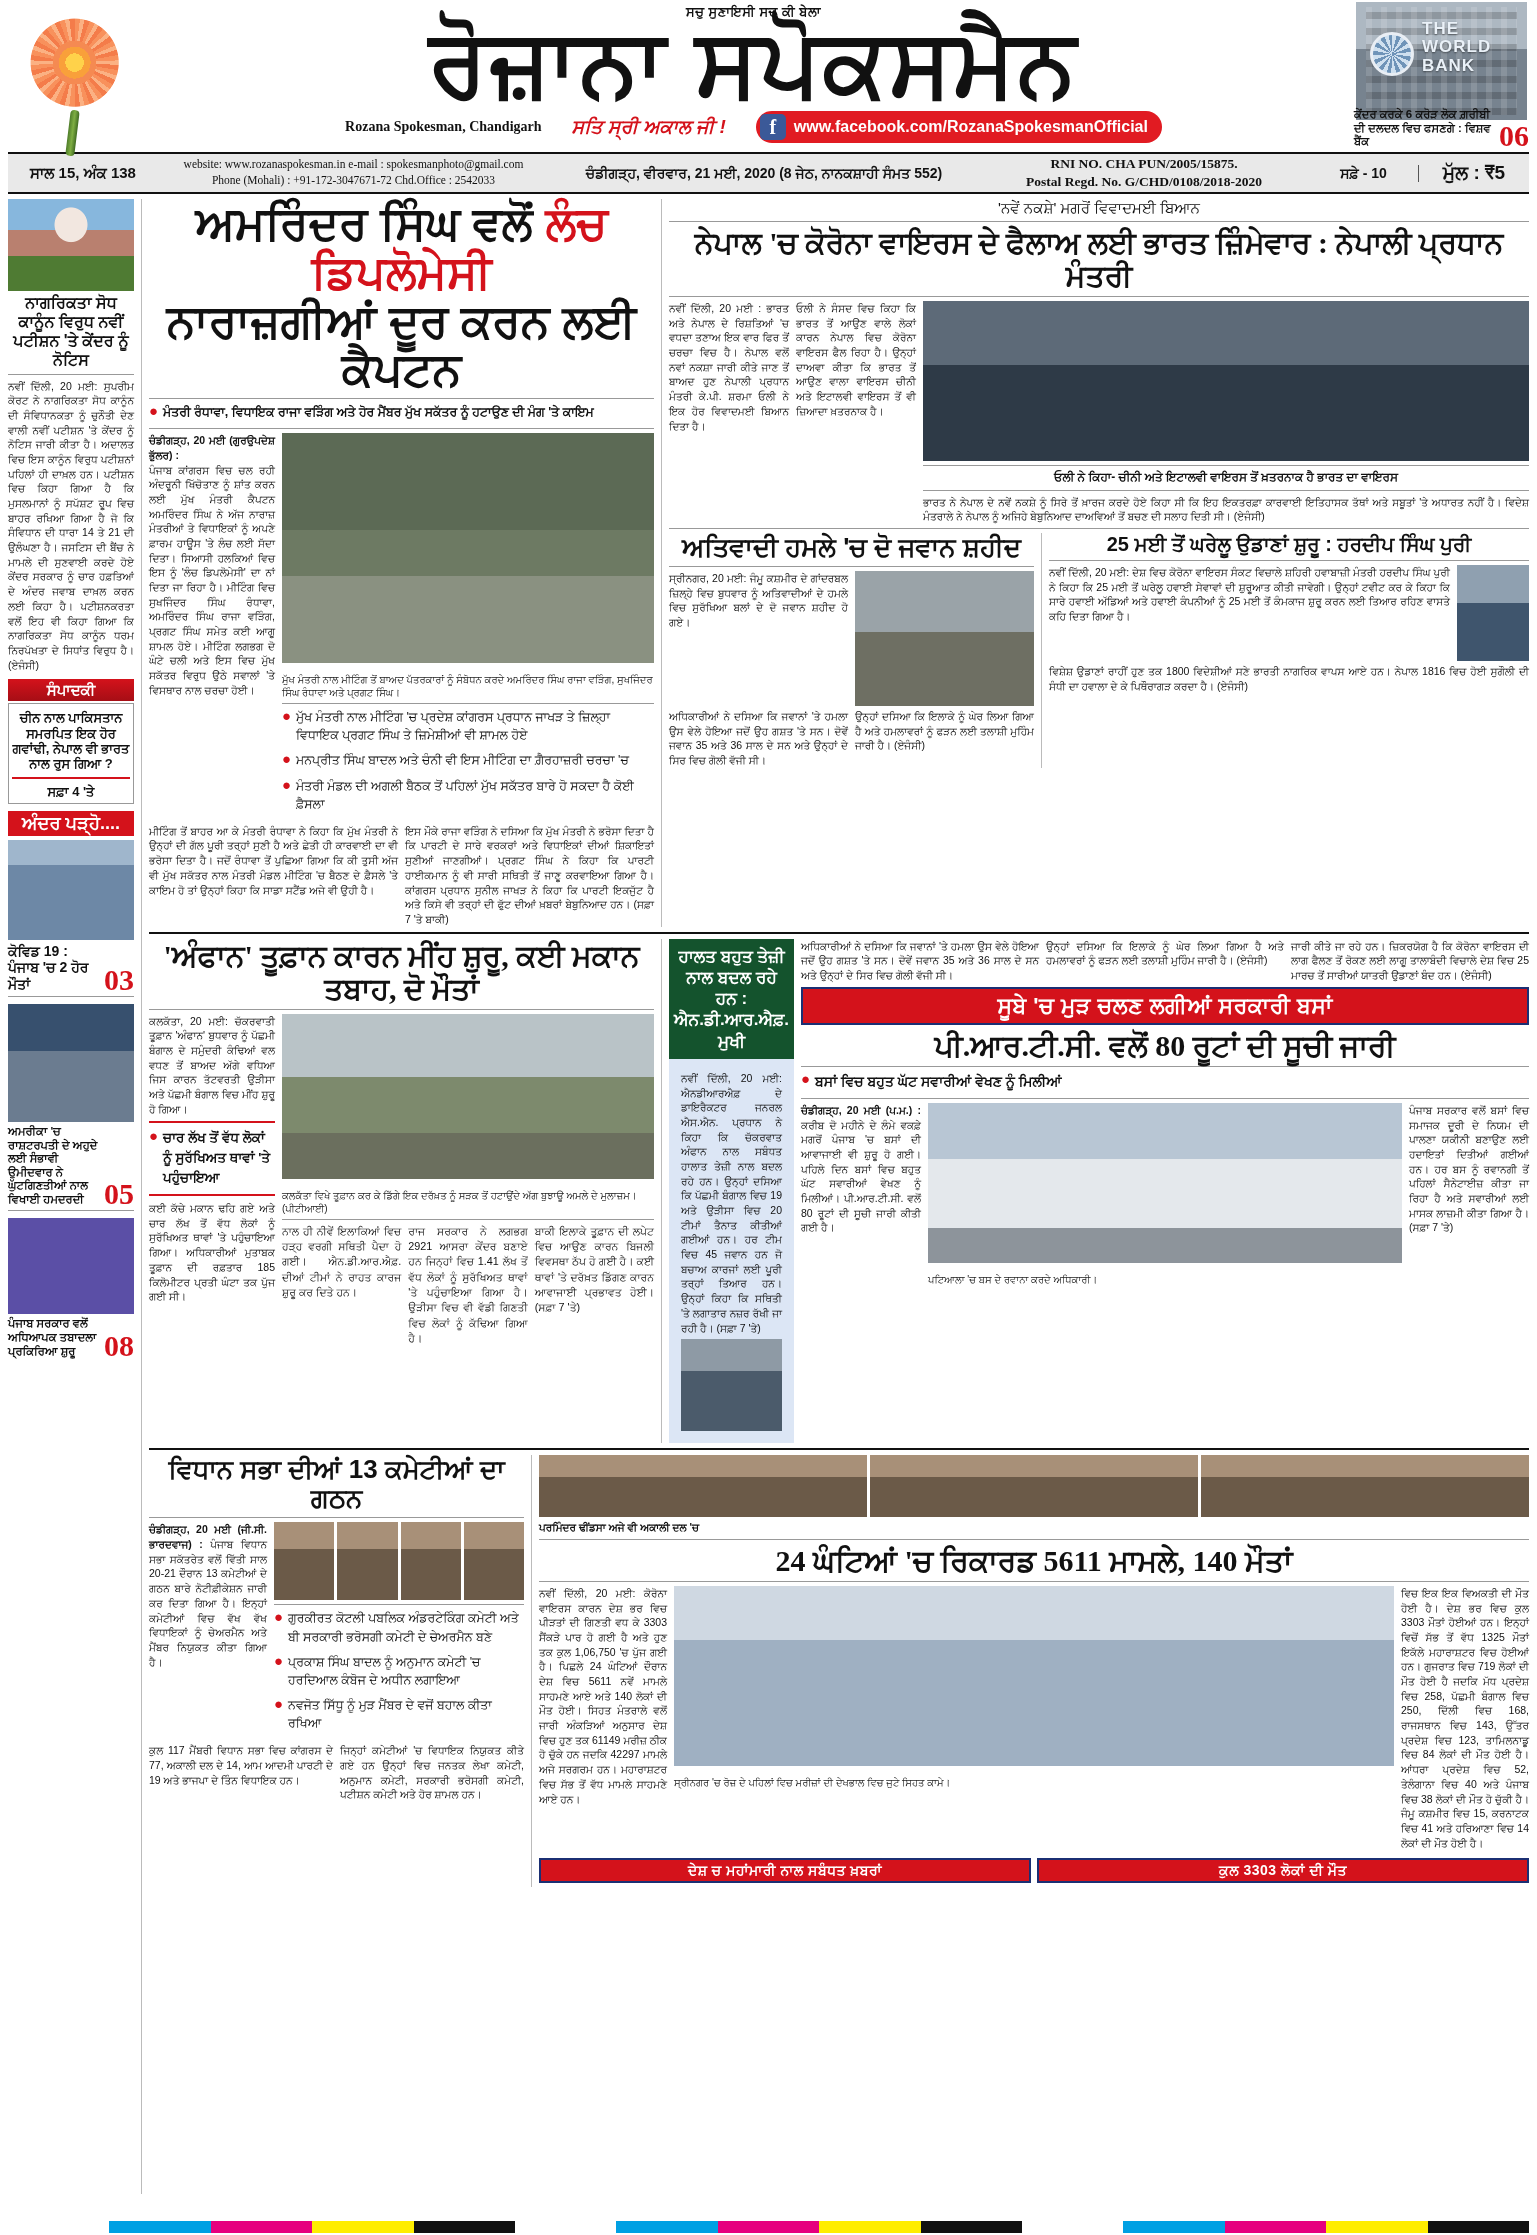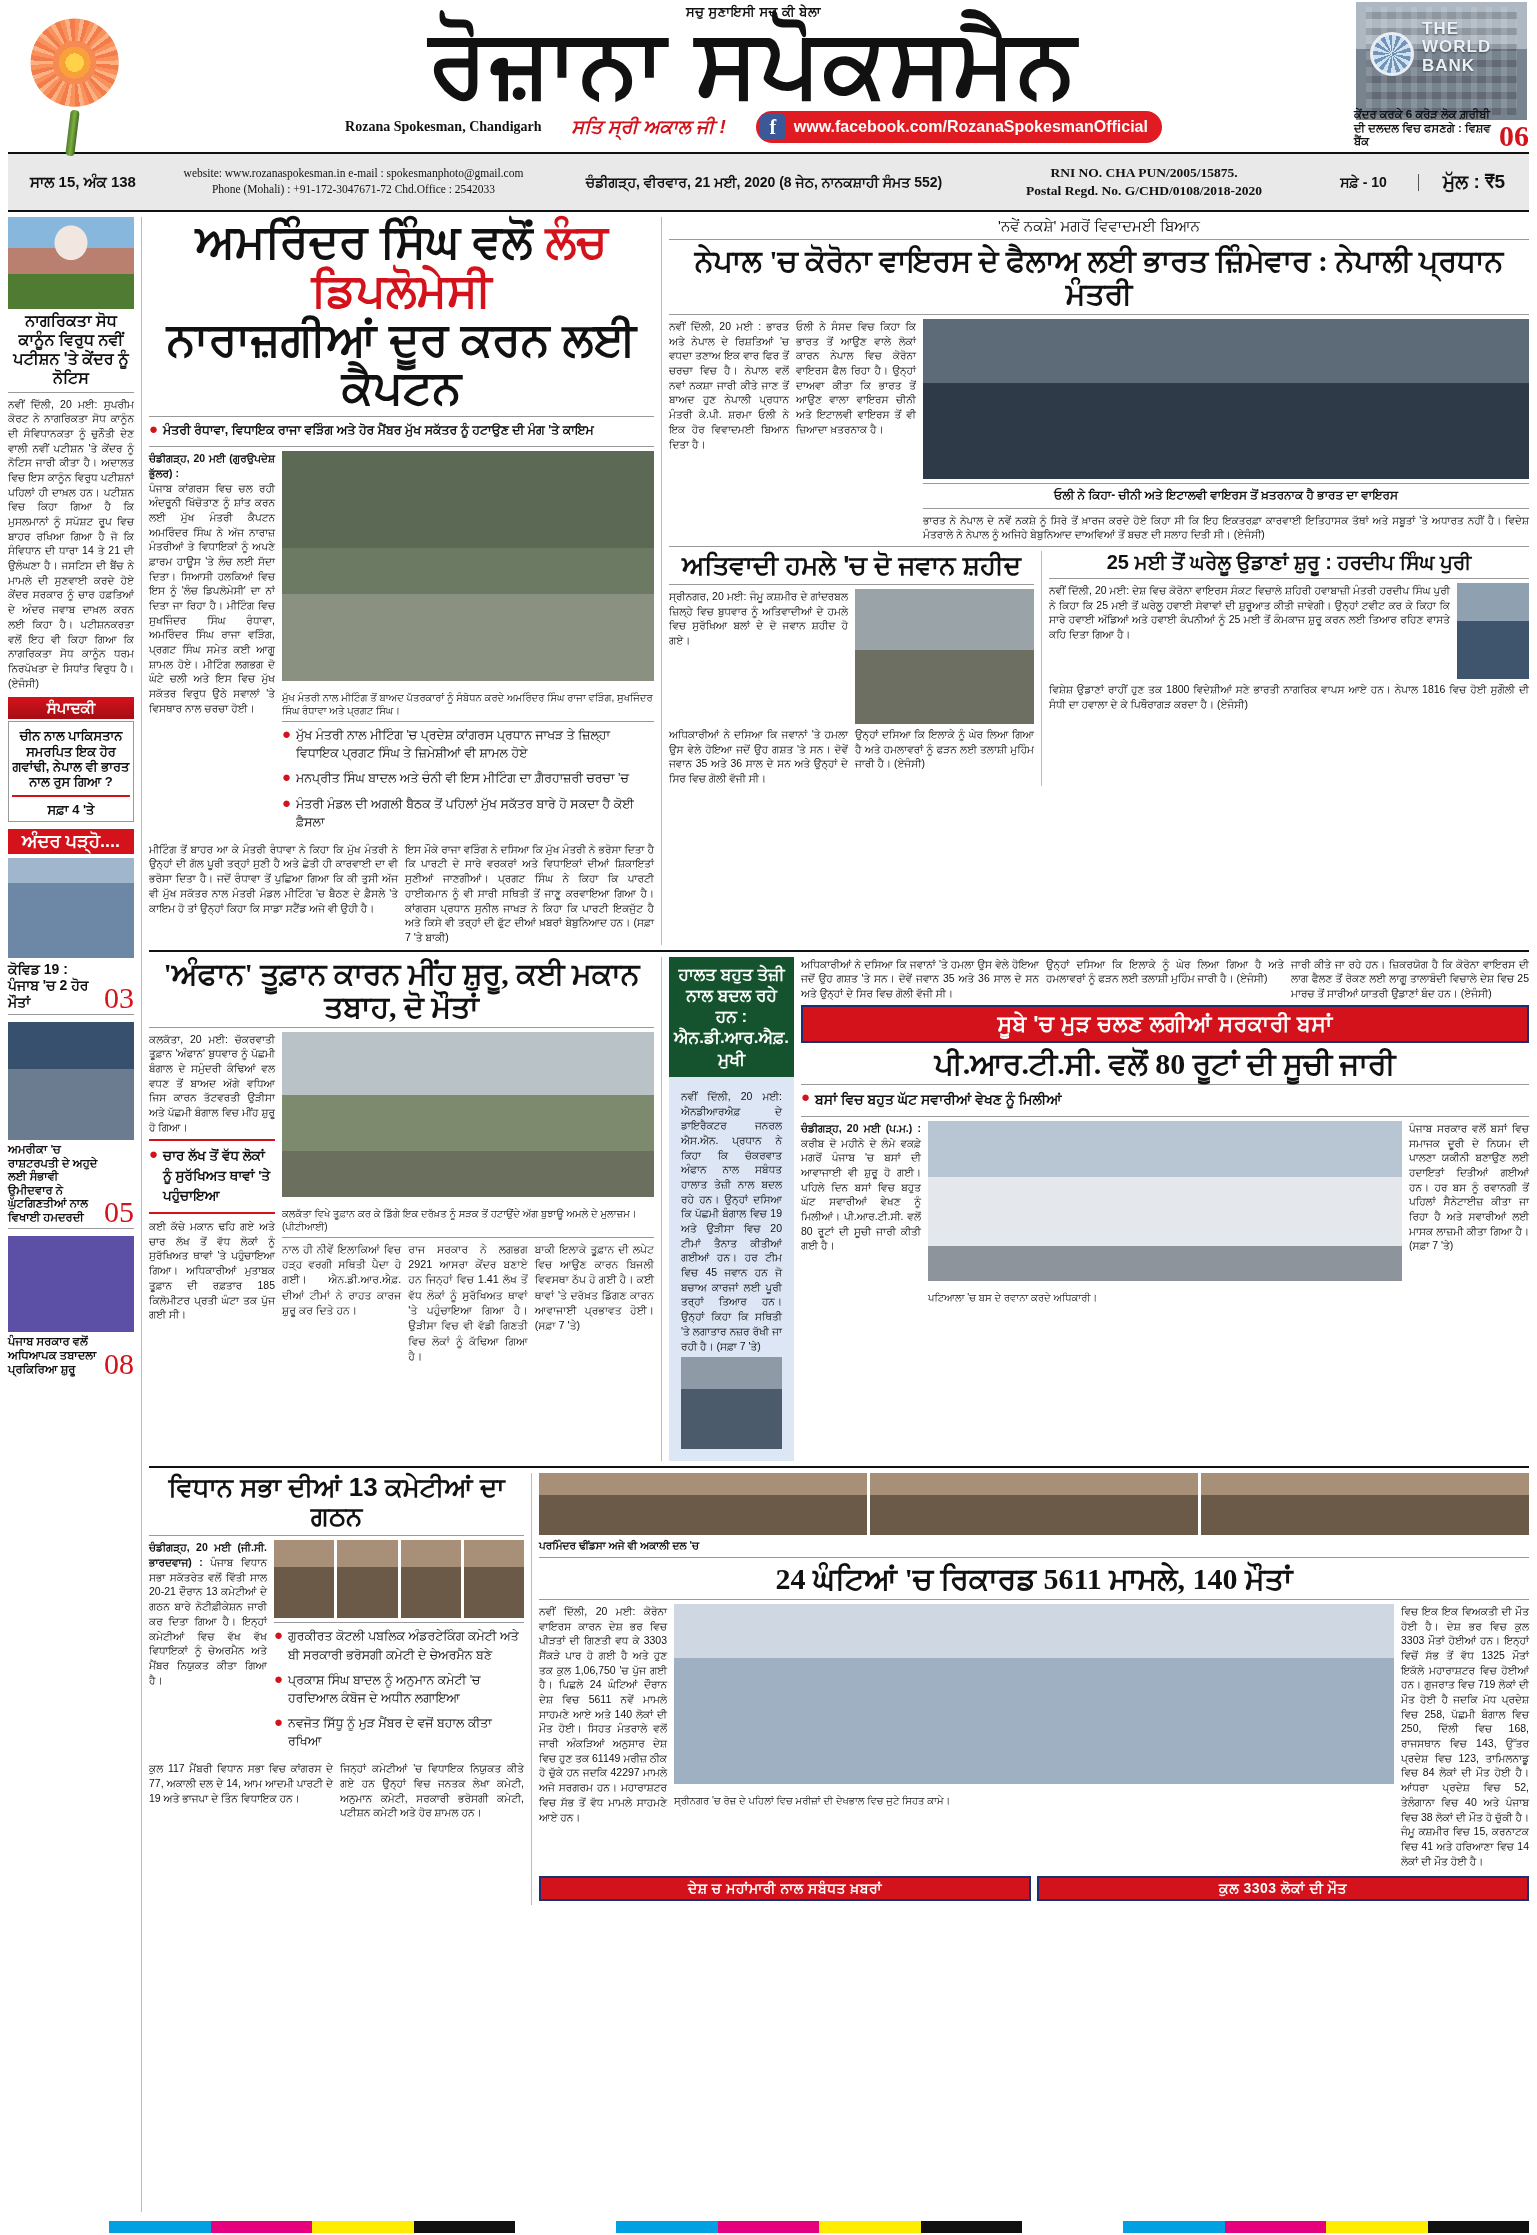--- a/index.html
+++ b/index.html
@@ -91,21 +91,21 @@
   .wb-cap{
     position:absolute; left:0; right:0; bottom:2px; height:28px;
     display:flex; align-items:flex-end; justify-content:space-between; gap:4px;
   }
   .wb-cap-txt{ font-size:11.5px; font-weight:bold; line-height:1.15; text-align:left; }
   .wb-pg{ color:#d4121b; font-weight:bold; font-size:30px; line-height:.8; font-family:"Liberation Serif",serif;}
 
   
   .infobar{
     border-top:2px solid #111; border-bottom:2px solid #111;
-    background:#e9e9e9; height:60px; display:flex; align-items:center;
+    background:#e9e9e9; height:42px; display:flex; align-items:center;
     font-size:12px; margin-top:2px;
   }
   .ib-cell{ padding:0 8px; display:flex; flex-direction:column; justify-content:center; }
   .ib-vol{ flex:0 0 150px; font-size:15px; font-weight:bold; text-align:center;}
   .ib-web{ flex:1; text-align:center; font-family:"Liberation Serif",serif; font-size:11.5px; line-height:1.35;}
   .ib-date{ flex:0 0 430px; text-align:center; font-size:14px; font-weight:bold;}
   .ib-rni{ flex:0 0 330px; text-align:center; font-family:"Liberation Serif",serif;
            font-weight:bold; font-size:13.5px; line-height:1.3;}
   .ib-pages{ flex:0 0 110px; text-align:center; font-size:14px; font-weight:bold; border-right:1px solid #555;}
   .ib-price{ flex:0 0 110px; text-align:center; font-size:19px; font-weight:bold;}
@@ -135,21 +135,21 @@
   .bullet-list .dot{ color:#d4121b; font-size:15px; line-height:1.05; flex:0 0 auto;}
 
   .photo{ background:#cfd5da; position:relative; overflow:hidden; }
   .cap{ font-size:10px; line-height:1.3; padding-top:10px; color:#222;}
 
   
   .sidebox{ margin-bottom:7px; }
   .sidebox h4{ font-size:16px; font-weight:bold; line-height:1.18; text-align:center; margin:3px 0;}
   .sb-item{ display:flex; align-items:flex-end; gap:4px; }
   .sb-item .txt{ font-size:14px; font-weight:bold; line-height:1.18; flex:1;}
-  .sb-item .pg{ color:#d4121b; font-weight:normal; font-size:30px; font-family:"Liberation Serif",serif; line-height:.85;}
+  .sb-item .pg{ color:#d4121b; font-weight:bold; font-size:30px; font-family:"Liberation Serif",serif; line-height:.85;}
 
   .sampadki{
     background:linear-gradient(180deg,#d4121b,#a60e15); color:#fff; font-weight:bold;
     text-align:center; font-size:15px; padding:2px 0; position:relative;
   }
   .andar{
     background:#d4121b; color:#fff; font-weight:bold; text-align:center;
     font-size:18px; padding:2px 0; margin-bottom:4px;
   }
   .redbanner{

